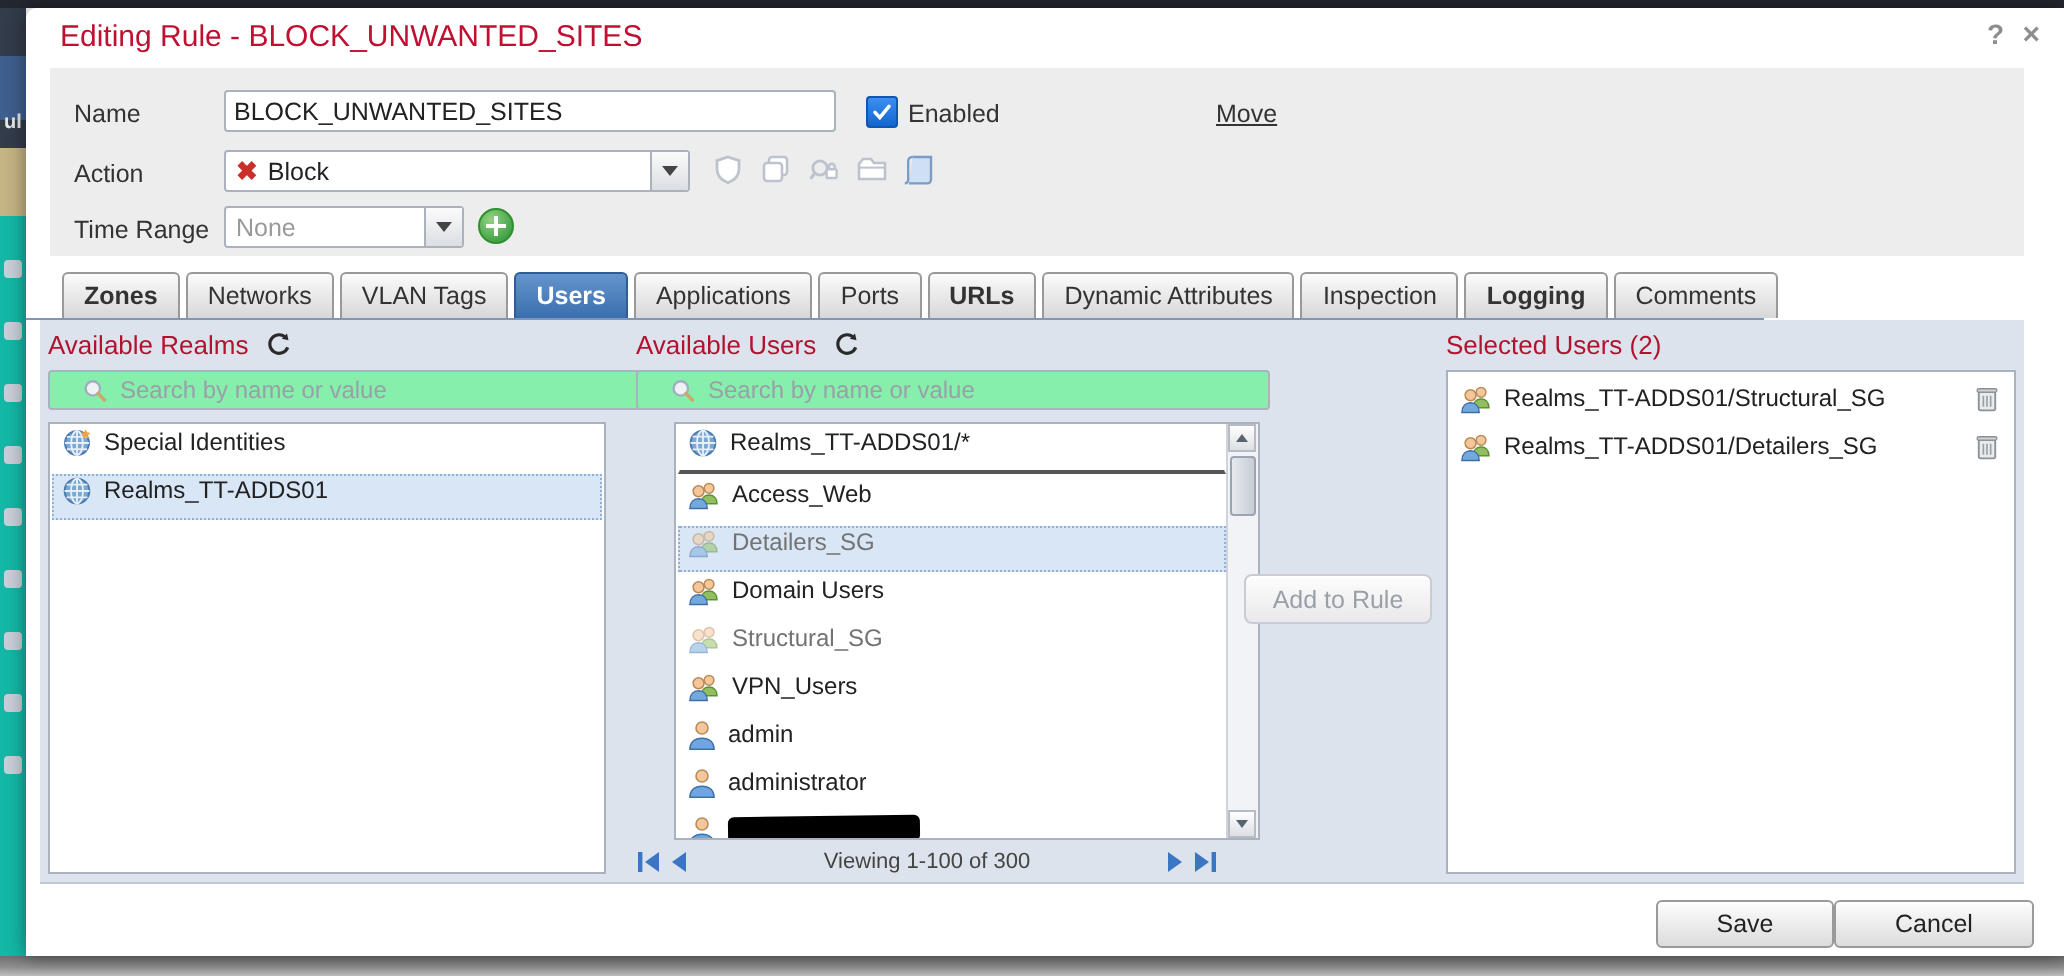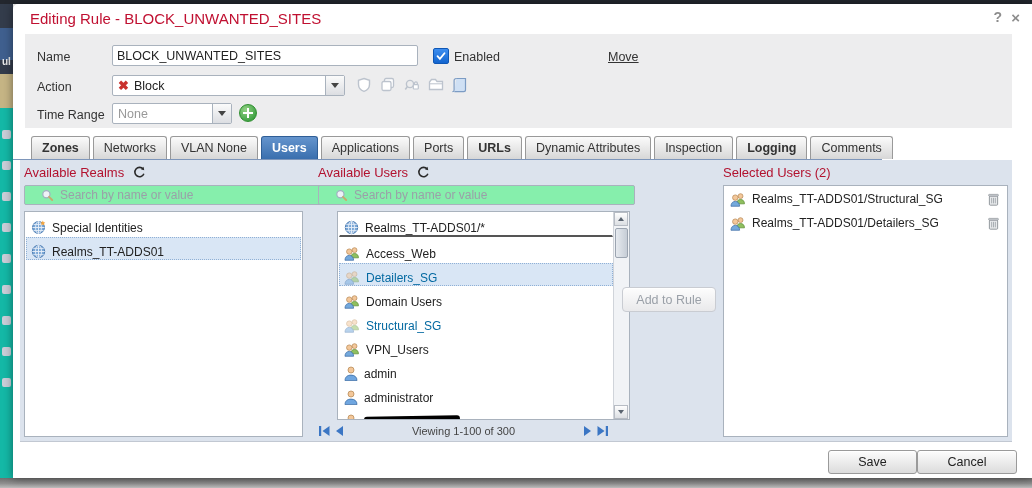--- a/index.html
+++ b/index.html
@@ -68,25 +68,25 @@
   .refresh{cursor:pointer;display:flex;align-items:center;}
   .search{position:absolute;top:25px;height:18px;background:#86efac;border:1px solid #a9b2bd;border-radius:2px;
     display:flex;align-items:center;padding:0 16px;gap:4px;}
   .search input{border:none;outline:none;flex:1;font-family:"Liberation Sans",sans-serif;font-size:12px;color:#333;background:transparent;}
   .search input::placeholder{color:#9aa0a8;}
   .listbox{position:absolute;background:#fff;border:1px solid #a9b2bd;overflow:hidden;}
   .list-realms{left:4px;top:51px;width:277px;height:224px;}
   .list-users{left:298px;top:51px;width:291px;height:207px;margin-left:19px;}
   .list-users .items{margin-right:15px;}
   .list-selected{left:703px;top:25px;width:283px;height:250px;}
-  .item{height:21px;display:flex;align-items:flex-end;gap:6px;padding:0 4px;font-size:12px;color:#222;
+  .item{height:21px;display:flex;align-items:flex-start;gap:6px;padding:0 4px;font-size:12px;color:#222;
     border:1px solid transparent;cursor:pointer;margin:1px 1px 0 1px;}
   .item .label{white-space:nowrap;overflow:hidden;}
   .item.selected{background:#d9e6f5;border:1px dotted #8fb0d6;}
-  .item.disabled .label{color:#0369a1;}
+  .item.disabled .label{color:#737373;}
   .item.disabled .icon{opacity:.5;}
   .item.divider{border-bottom:2px solid #555;margin-bottom:2px;}
   .icon{display:flex;align-items:center;flex:0 0 auto;}
   .redacted{width:96px;height:13px;background:#000;border-radius:3px;transform:rotate(-.8deg);}
   
   .vscroll{position:absolute;right:0;top:0;bottom:0;width:15px;background:#f1f3f6;border-left:1px solid #d0d4da;cursor:pointer;}
   .sb-btn{position:absolute;left:0;width:14px;height:14px;background:linear-gradient(#fefefe,#dcdfe3);
     border:1px solid #b7bcc4;box-sizing:border-box;display:flex;align-items:center;justify-content:center;}
   .sb-up{top:0;} .sb-down{bottom:0;}
   .tri-up{width:0;height:0;border-left:3px solid transparent;border-right:3px solid transparent;border-bottom:4px solid #5a6470;}
@@ -205,21 +205,21 @@
           <span class="caret"></span>
         </span>
     </div>
     <div class="plus-btn"></div>
   </div>
 
   <div class="tabs">
     <span id="tabs-left" style="display:flex;align-items:flex-end">
         <div class="tab bold">Zones</div>
         <div class="tab">Networks</div>
-        <div class="tab">VLAN None</div>
+        <div class="tab">VLAN Tags</div>
         <div class="tab active bold">Users</div>
         <div class="tab">Applications</div>
         <div class="tab">Ports</div>
         <div class="tab bold">URLs</div>
         <div class="tab">Dynamic Attributes</div>
       </span>
     <span class="spacer"></span>
     <span id="tabs-right" style="display:flex;align-items:flex-end;margin-right:10px">
         <div class="tab">Inspection</div>
         <div class="tab bold">Logging</div>

